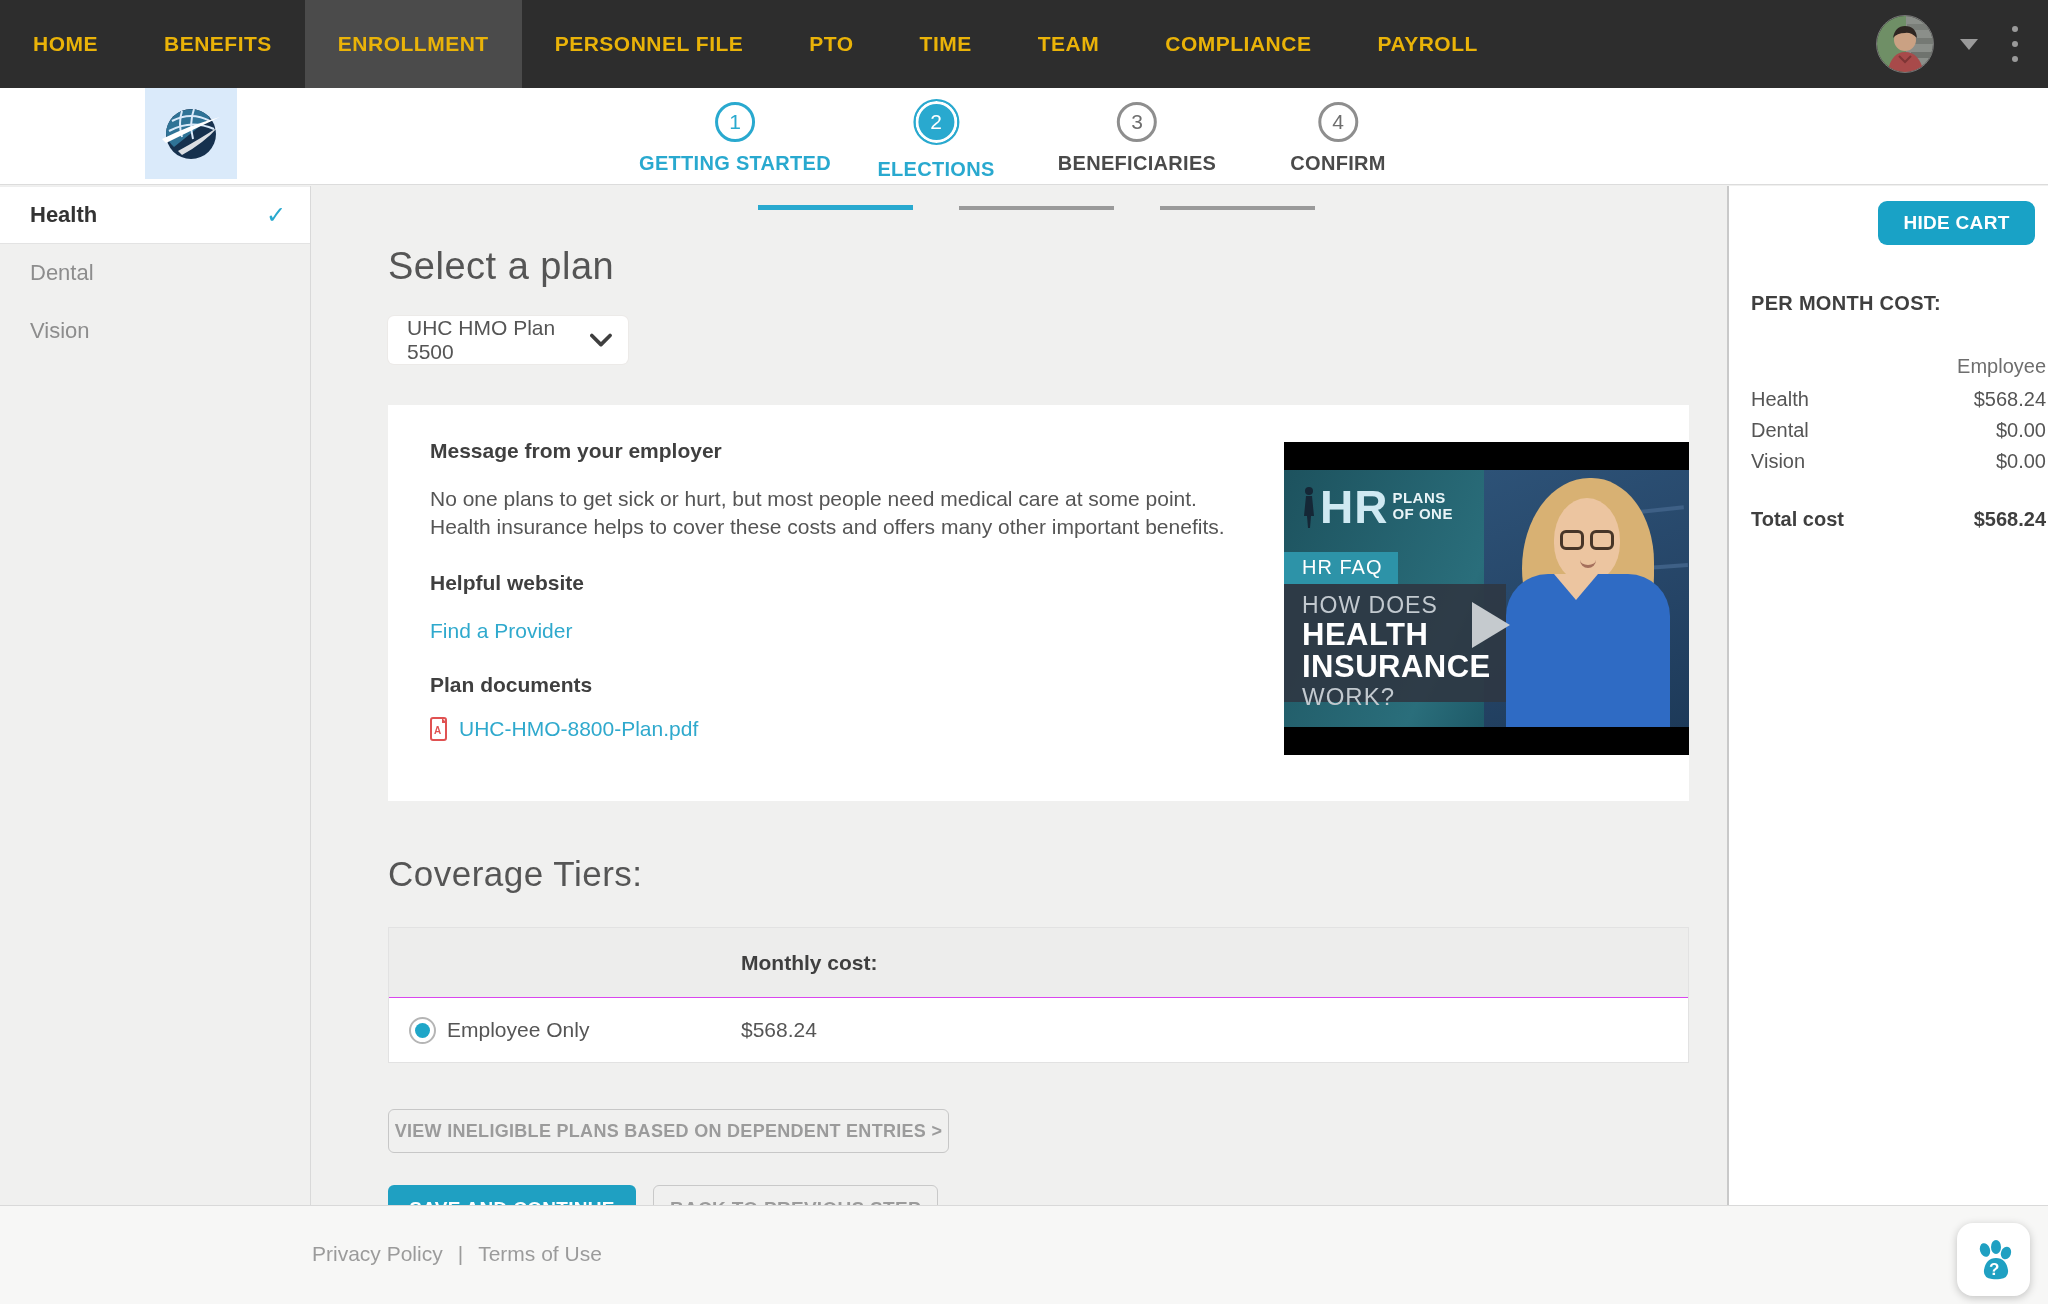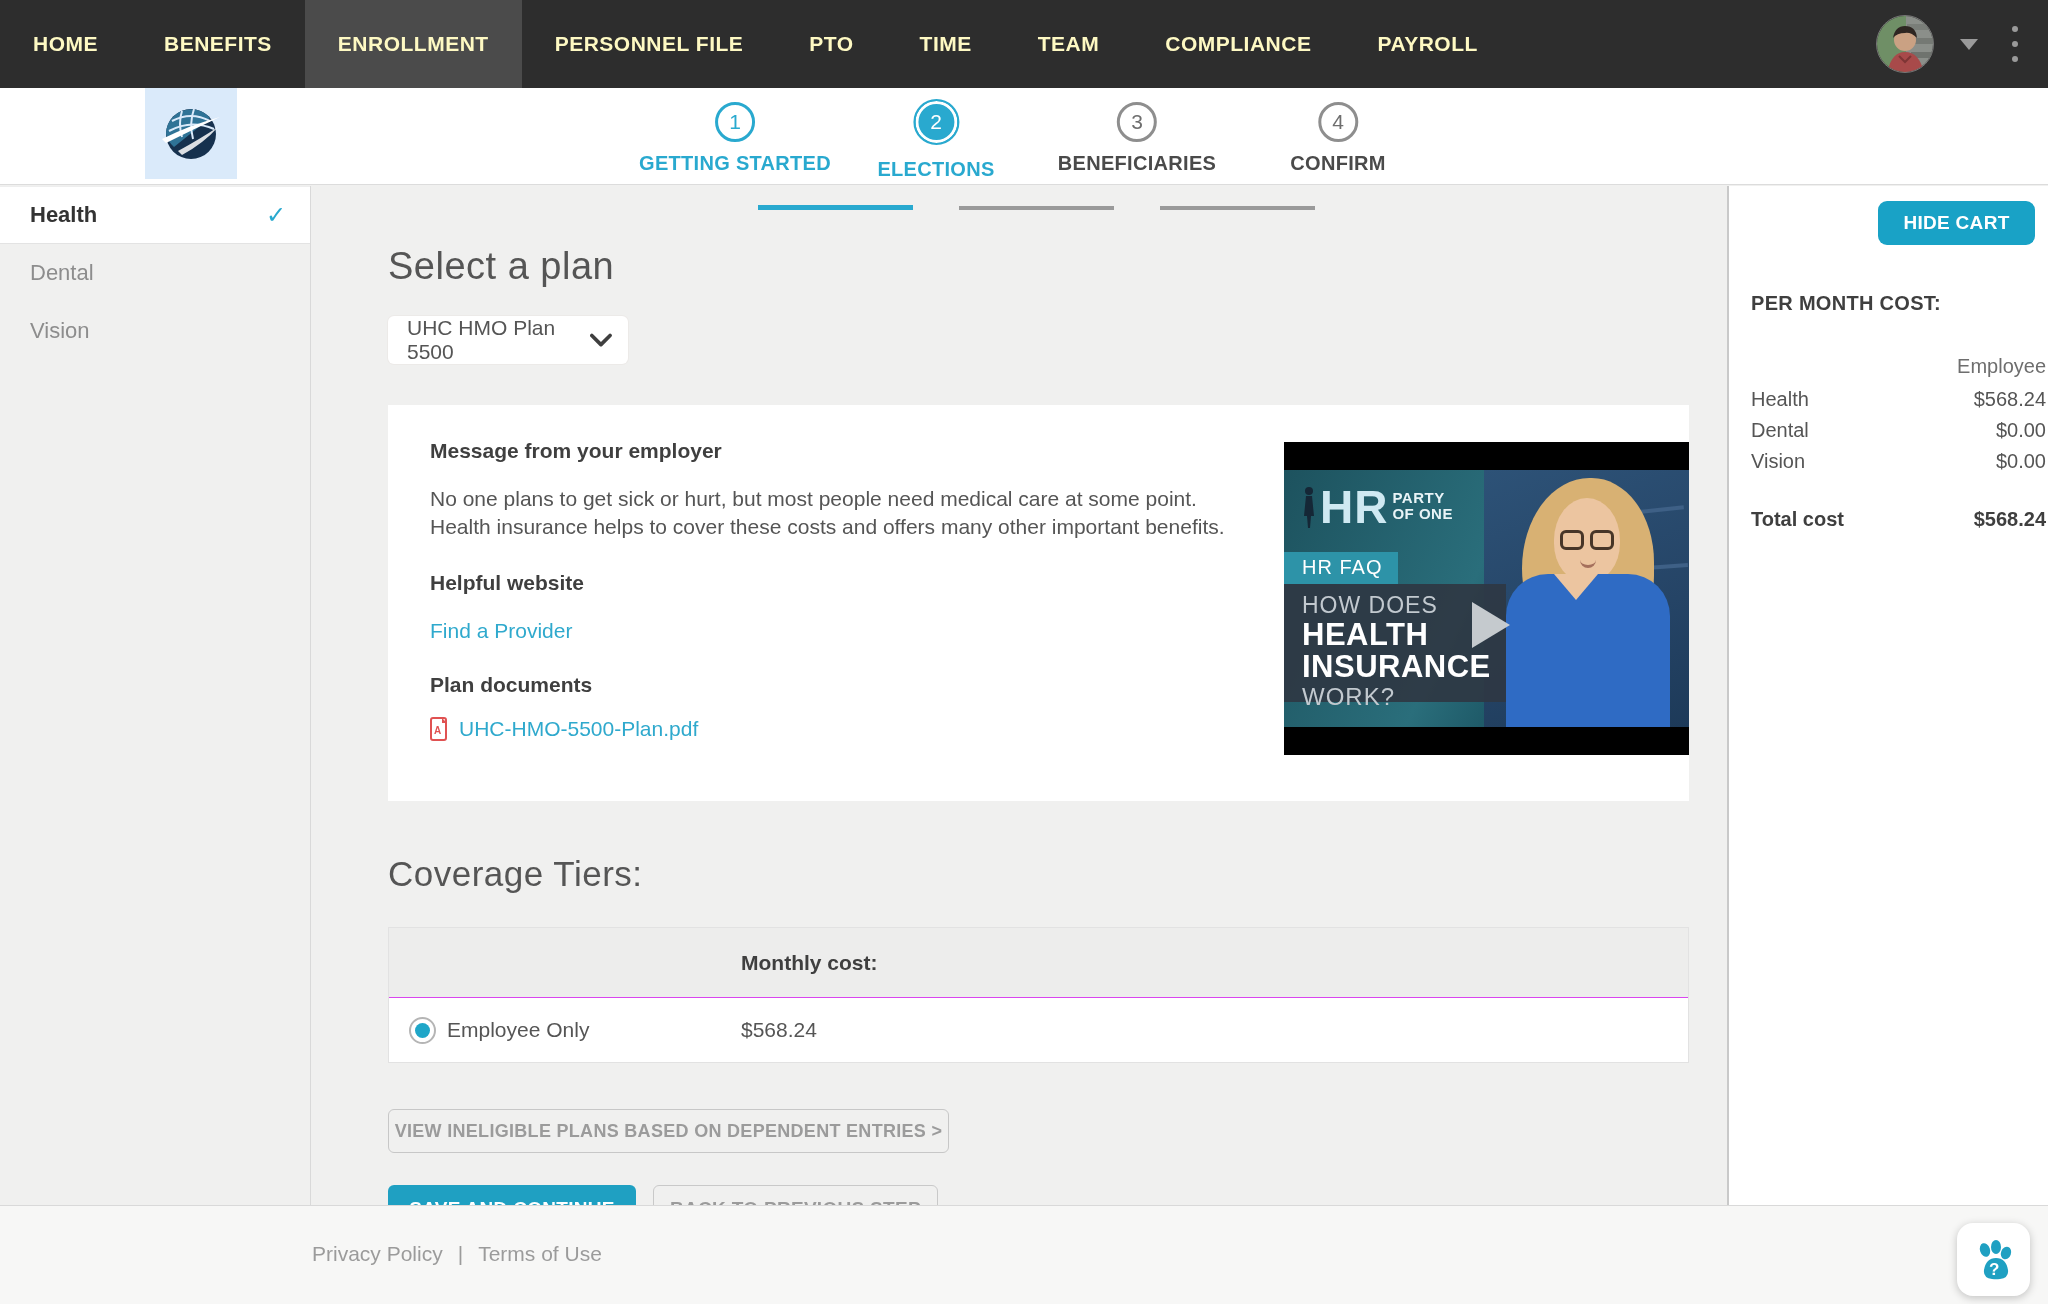--- a/index.html
+++ b/index.html
@@ -2,21 +2,21 @@
 <html><head>
 <meta charset="utf-8">
 <style>
   * { margin:0; padding:0; box-sizing:border-box; }
   body { font-family:"Liberation Sans","DejaVu Sans",sans-serif; background:#e8e8e8; }
   .screen { position:relative; width:2048px; height:1304px; background:#f0f0ef; overflow:hidden; }
 
   
   .topnav { position:absolute; top:0; left:0; width:100%; height:88px; background:#2d2d2d;
             display:flex; align-items:stretch; }
-  .nav-item { display:flex; align-items:center; padding:8px 33px; color:#fef9c3; font-weight:700;
+  .nav-item { display:flex; align-items:center; padding:8px 33px; color:#eab308; font-weight:700;
               font-size:21px; letter-spacing:.5px; cursor:pointer; white-space:nowrap; }
   .nav-item.active { background:#4b4b4b; }
   .nav-right { margin-left:auto; display:flex; align-items:center; gap:26px; padding-right:22px; }
   .avatar { width:58px; height:58px; border-radius:50%; overflow:hidden; border:1px solid #777; }
   .caret-down { width:0; height:0; border-left:9px solid transparent; border-right:9px solid transparent;
                 border-top:11px solid #9a9a9a; }
   .kebab { display:flex; flex-direction:column; gap:9px; padding:6px 8px; }
   .kebab i { width:6px; height:6px; border-radius:50%; background:#9a9a9a; }
 
   
@@ -255,21 +255,21 @@
         <p class="card-body">No one plans to get sick or hurt, but most people need medical care at some point. Health insurance helps to cover these costs and offers many other important benefits.</p>
         <div class="card-sub">Helpful website</div>
         <div class="card-link">Find a Provider</div>
         <div class="card-sub">Plan documents</div>
         <div class="pdf-row">
           <svg width="20" height="24" viewBox="0 0 20 24">
             <rect x="1" y="1" width="15" height="22" rx="2" fill="none" stroke="#e05252" stroke-width="2"></rect>
             <path d="M12 1 l5 5 h-5z" fill="#e05252"></path>
             <text x="4" y="17" font-size="10" font-weight="bold" fill="#e05252" font-family="Liberation Sans, sans-serif">A</text>
           </svg>
-          <span class="pdf-name">UHC-HMO-5500-Plan.pdf</span>
+          <span class="pdf-name">UHC-HMO-8800-Plan.pdf</span>
         </div>
       </div>
 
       <div class="video">
         <div class="v-frame">
           <div class="v-photo">
             <div class="shelf" style="left:110px; top:40px; width:90px; transform:rotate(-6deg);"></div>
             <div class="shelf" style="left:120px; top:96px; width:84px; transform:rotate(-4deg);"></div>
             <div class="w-hair"></div>
             <div class="w-face">
@@ -280,21 +280,21 @@
             <div class="w-body"></div>
             <div class="w-vneck"></div>
           </div>
           <div class="v-logo">
             <svg width="14" height="44" viewBox="0 0 14 44">
               <circle cx="7" cy="5" r="4" fill="#152736"></circle>
               <path d="M4 10 h6 l2 20 h-3 l-1 12 h-2 l-1 -12 h-3z" fill="#152736"></path>
             </svg>
             <span class="v-hr">HR</span>
             <div class="v-party">
-              <div>PARTY</div>
+              <div>PLANS</div>
               <div>OF ONE</div>
             </div>
           </div>
           <div class="v-badge">HR FAQ</div>
           <div class="v-titlebox">
             <div class="v-t1">HOW DOES</div>
             <div class="v-t2">HEALTH</div>
             <div class="v-t2">INSURANCE</div>
             <div class="v-t4">WORK?</div>
           </div>

